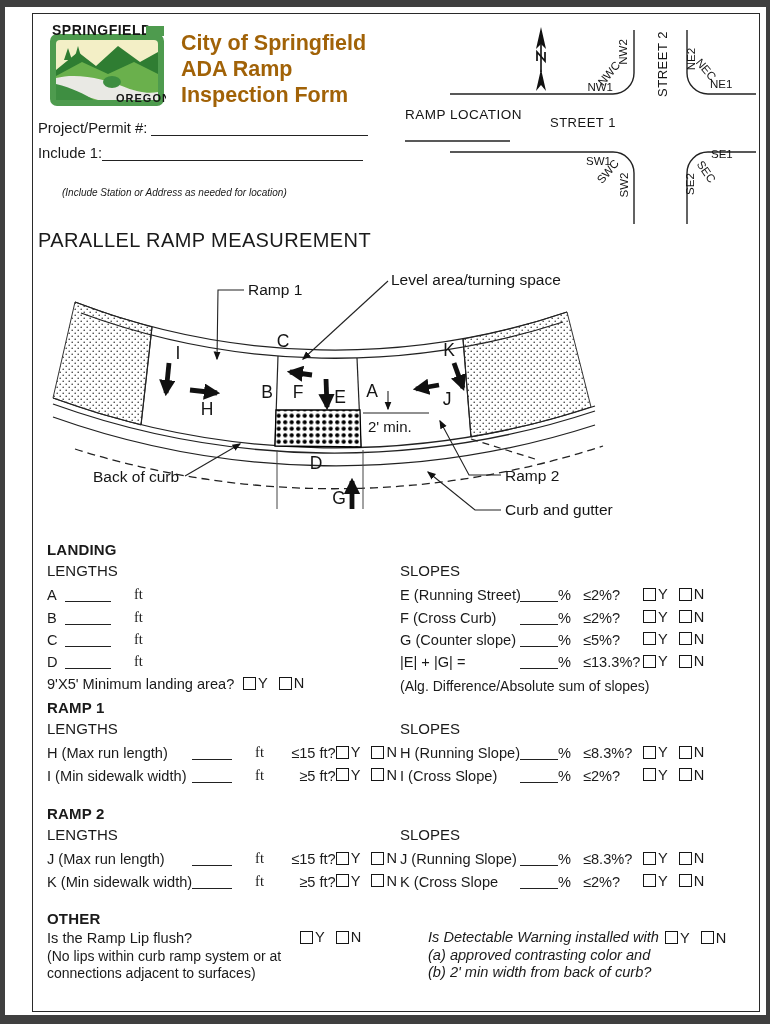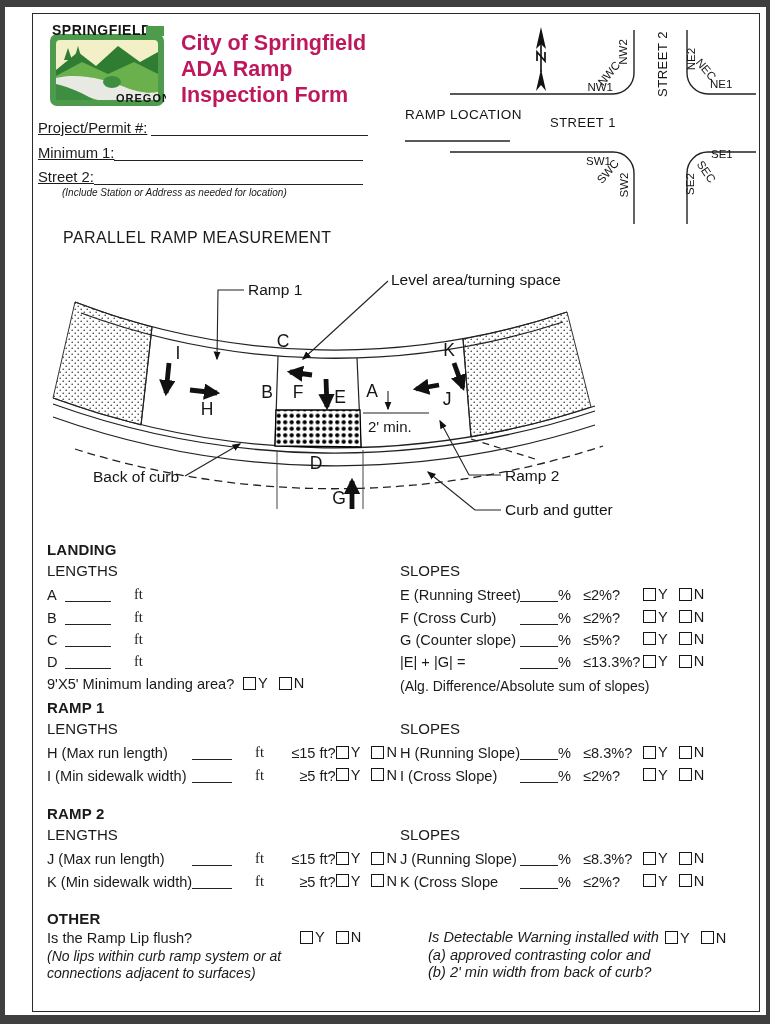--- a/index.html
+++ b/index.html
@@ -2,44 +2,44 @@
 <html><head>
 <meta charset="utf-8">
 <style>
   html,body{margin:0;padding:0;}
   body{width:770px;height:1024px;position:relative;background:#3f3f3f;
        font-family:"Liberation Sans", sans-serif;color:#1a1a1a;}
   .paper{position:absolute;left:5px;top:7px;right:4px;bottom:9px;background:#fff;}
   .formborder{position:absolute;left:27px;top:6px;width:726px;height:997px;
               border:1.5px solid #2a2a2a;}
   .abs{position:absolute;}
-  .title-block{font-size:21.5px;font-weight:bold;line-height:26px;color:#be185d;}
-  .fieldrow{display:flex;align-items:flex-end;font-size:14.8px;text-decoration:underline;}
+  .title-block{font-size:21.5px;font-weight:bold;line-height:26px;color:#a16207;}
+  .fieldrow{display:flex;align-items:flex-end;font-size:14.8px;}
   .fieldrow .bl{flex:1 1 auto;}
   .bl{display:inline-block;border-bottom:1.3px solid #222;height:15px;}
   .note{font-size:10px;font-style:italic;}
   .sect-title{font-size:15px;font-weight:bold;letter-spacing:.2px;}
   .colhead{font-size:15px;margin-bottom:2px;}
-  .big-title{font-size:16px;letter-spacing:.4px;margin-left:25px;}
+  .big-title{font-size:20px;letter-spacing:.4px;}
   .frow{display:flex;align-items:flex-end;height:22.3px;font-size:14.6px;white-space:nowrap;}
   .frow .lab{display:inline-block;}
   .w-letter{width:18px;}
   .w-slope{width:120px;}
   .w-len{width:160px;}
   .blk{border-bottom:1.3px solid #222;height:14px;display:inline-block;margin-bottom:1px;}
   .b38{width:38px;} .b44{width:44px;} .b46{width:46px;}
   .unit{margin-left:23px;font-family:Liberation Serif, serif;}
   .crit{margin-left:10px;width:68px;display:inline-block;text-align:right;}
   .critL{margin-left:12px;width:60px;display:inline-block;}
   .cbp{display:inline-flex;align-items:center;margin-bottom:1px;}
   .cb{width:11px;height:11px;border:1.7px solid #151515;display:inline-block;margin-right:2px;background:#fff;}
   .cb.n{margin-left:11px;}
   .cbl{font-size:14.6px;}
   .qrow{display:flex;align-items:flex-end;font-size:14.6px;}
-  .italic{font-style:italic;font-size:14px;line-height:16.5px;}
+  .italic{font-size:14px;line-height:16.5px;}
   .other-line{font-size:14.6px;line-height:17.5px;font-style:italic;}
   svg text{font-family:"Liberation Sans", sans-serif;fill:#151515;}
 </style>
 </head>
 <body>
 
 <div class="paper">
 <div class="formborder"></div>
 
 <svg class="abs" style="left:33px;top:15px" width="128" height="86" viewBox="0 0 128 86">
@@ -62,25 +62,21 @@
   <div>City of Springfield</div>
   <div>ADA Ramp</div>
   <div>Inspection Form</div>
 </div>
 
 <div class="abs fieldrow" style="left:33px;top:113px;width:330px">
   <span>Project/Permit #:</span>
   <span class="bl" style="margin-left:4px"></span>
 </div>
 <div class="abs fieldrow" style="left:33px;top:138px;width:325px">
-  <span>Minimum 1:</span>
-  <span class="bl"></span>
-</div>
-<div class="abs fieldrow" style="left:33px;top:162px;width:325px">
-  <span>Street 2:</span>
+  <span>Include 1:</span>
   <span class="bl"></span>
 </div>
 <div class="abs note" style="left:57px;top:180px">(Include Station or Address as needed for location)</div>
 
 <svg class="abs" style="left:395px;top:12px" width="360" height="207" viewBox="0 0 360 207">
   <g stroke="#222" stroke-width="1.4" fill="none">
     <path d="M50,75 H213 A21,21 0 0 0 234,54 V11"></path>
     <path d="M287,11 V54 A21,21 0 0 0 308,75 H356"></path>
     <path d="M50,133 H213 A21,21 0 0 1 234,154 V205"></path>
     <path d="M287,205 V154 A21,21 0 0 1 308,133 H356"></path>

